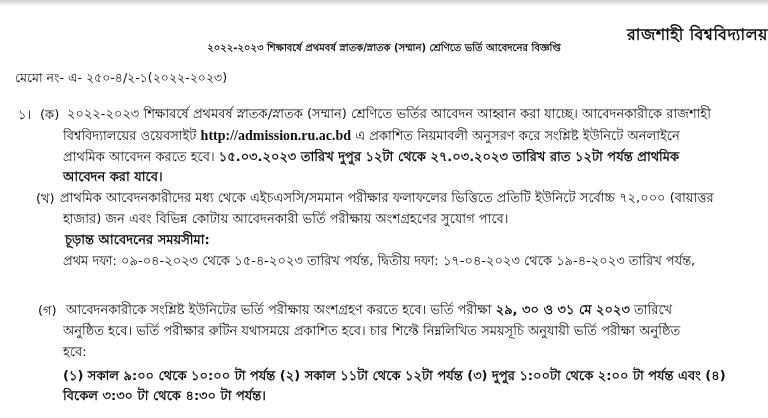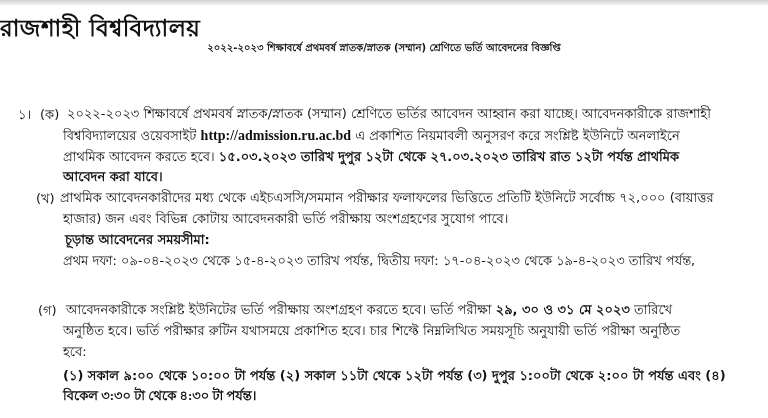--- a/index.html
+++ b/index.html
@@ -22,23 +22,23 @@
     background: linear-gradient(#cfcfcf, #ffffff);
   }
   .doc {
     position: absolute;
     left: 0; top: 0;
     width: 768px;
     height: 418px;
   }
   .title {
     position: absolute;
-    top: 10px; left: 0; width: 768px;
-    text-align: left;
-    font-size: 23px;
+    top: 22px; left: 0; width: 768px;
+    text-align: right;
+    font-size: 16px;
     font-weight: bold;
     letter-spacing: 0.5px;
   }
   .subtitle {
     position: absolute;
     top: 40px; left: 0; width: 768px;
     text-align: center;
     font-size: 10px;
     font-weight: bold;
   }
@@ -71,20 +71,21 @@
 </head>
 <body>
 
 <div class="top-shadow"></div>
 
 <div class="doc">
 
   <div class="title">রাজশাহী  বিশ্ববিদ্যালয়</div>
   <div class="subtitle">২০২২-২০২৩ শিক্ষাবর্ষে প্রথমবর্ষ স্নাতক/স্নাতক (সম্মান) শ্রেণিতে ভর্তি আবেদনের বিজ্ঞপ্তি</div>
 
+  <div class="memo">মেমো নং- এ- ২৫০-৪/২-১(২০২২-২০২৩)</div>
 
   <div class="num" style="top:105px; left:18px;">১।</div>
   <div class="num" style="top:105px; left:40px;">(ক)</div>
 
   <div class="para" style="top:104px; left:67px; width:690px;">
     <div style="white-space:nowrap;">২০২২-২০২৩ শিক্ষাবর্ষে প্রথমবর্ষ স্নাতক/স্নাতক (সম্মান) শ্রেণিতে ভর্তির আবেদন আহ্বান করা যাচ্ছে। আবেদনকারীকে রাজশাহী</div>
   </div>
   <div class="para" style="top:126px; left:63px; width:695px; white-space:nowrap;">
     <span>বিশ্ববিদ্যালয়ের ওয়েবসাইট</span>
     <span class="url">http://admission.ru.ac.bd</span>
@@ -106,15 +107,15 @@
   <div class="num" style="top:301px; left:38px;">(গ)</div>
   <div class="para" style="top:300px; left:66px; width:694px; white-space:nowrap;">
     <span>আবেদনকারীকে সংশ্লিষ্ট ইউনিটের ভর্তি পরীক্ষায় অংশগ্রহণ করতে  হবে। ভর্তি পরীক্ষা</span>
     <span class="b">২৯, ৩০ ও ৩১ মে ২০২৩</span>
     <span>তারিখে</span>
   </div>
   <div class="para" style="top:321px; left:63px; white-space:nowrap;">অনুষ্ঠিত হবে। ভর্তি পরীক্ষার রুটিন যথাসময়ে প্রকাশিত হবে। চার শিফ্টে নিম্নলিখিত সময়সূচি অনুযায়ী ভর্তি পরীক্ষা অনুষ্ঠিত</div>
   <div class="para" style="top:342px; left:63px;">হবে:</div>
 
   <div class="para b" style="top:366px; left:63px; white-space:nowrap;">(১)  সকাল ৯:০০ থেকে ১০:০০ টা পর্যন্ত (২) সকাল ১১টা থেকে ১২টা পর্যন্ত (৩) দুপুর ১:০০টা থেকে ২:০০ টা পর্যন্ত এবং (৪)</div>
-  <div class="para b" style="top:386px; left:63px; white-space:nowrap;font-family:Liberation Serif, serif;">বিকেল ৩:৩০ টা থেকে ৪:৩০ টা পর্যন্ত।</div>
+  <div class="para b" style="top:386px; left:63px; white-space:nowrap;">বিকেল ৩:৩০ টা থেকে ৪:৩০ টা পর্যন্ত।</div>
 
 </div>
 
 </body></html>

